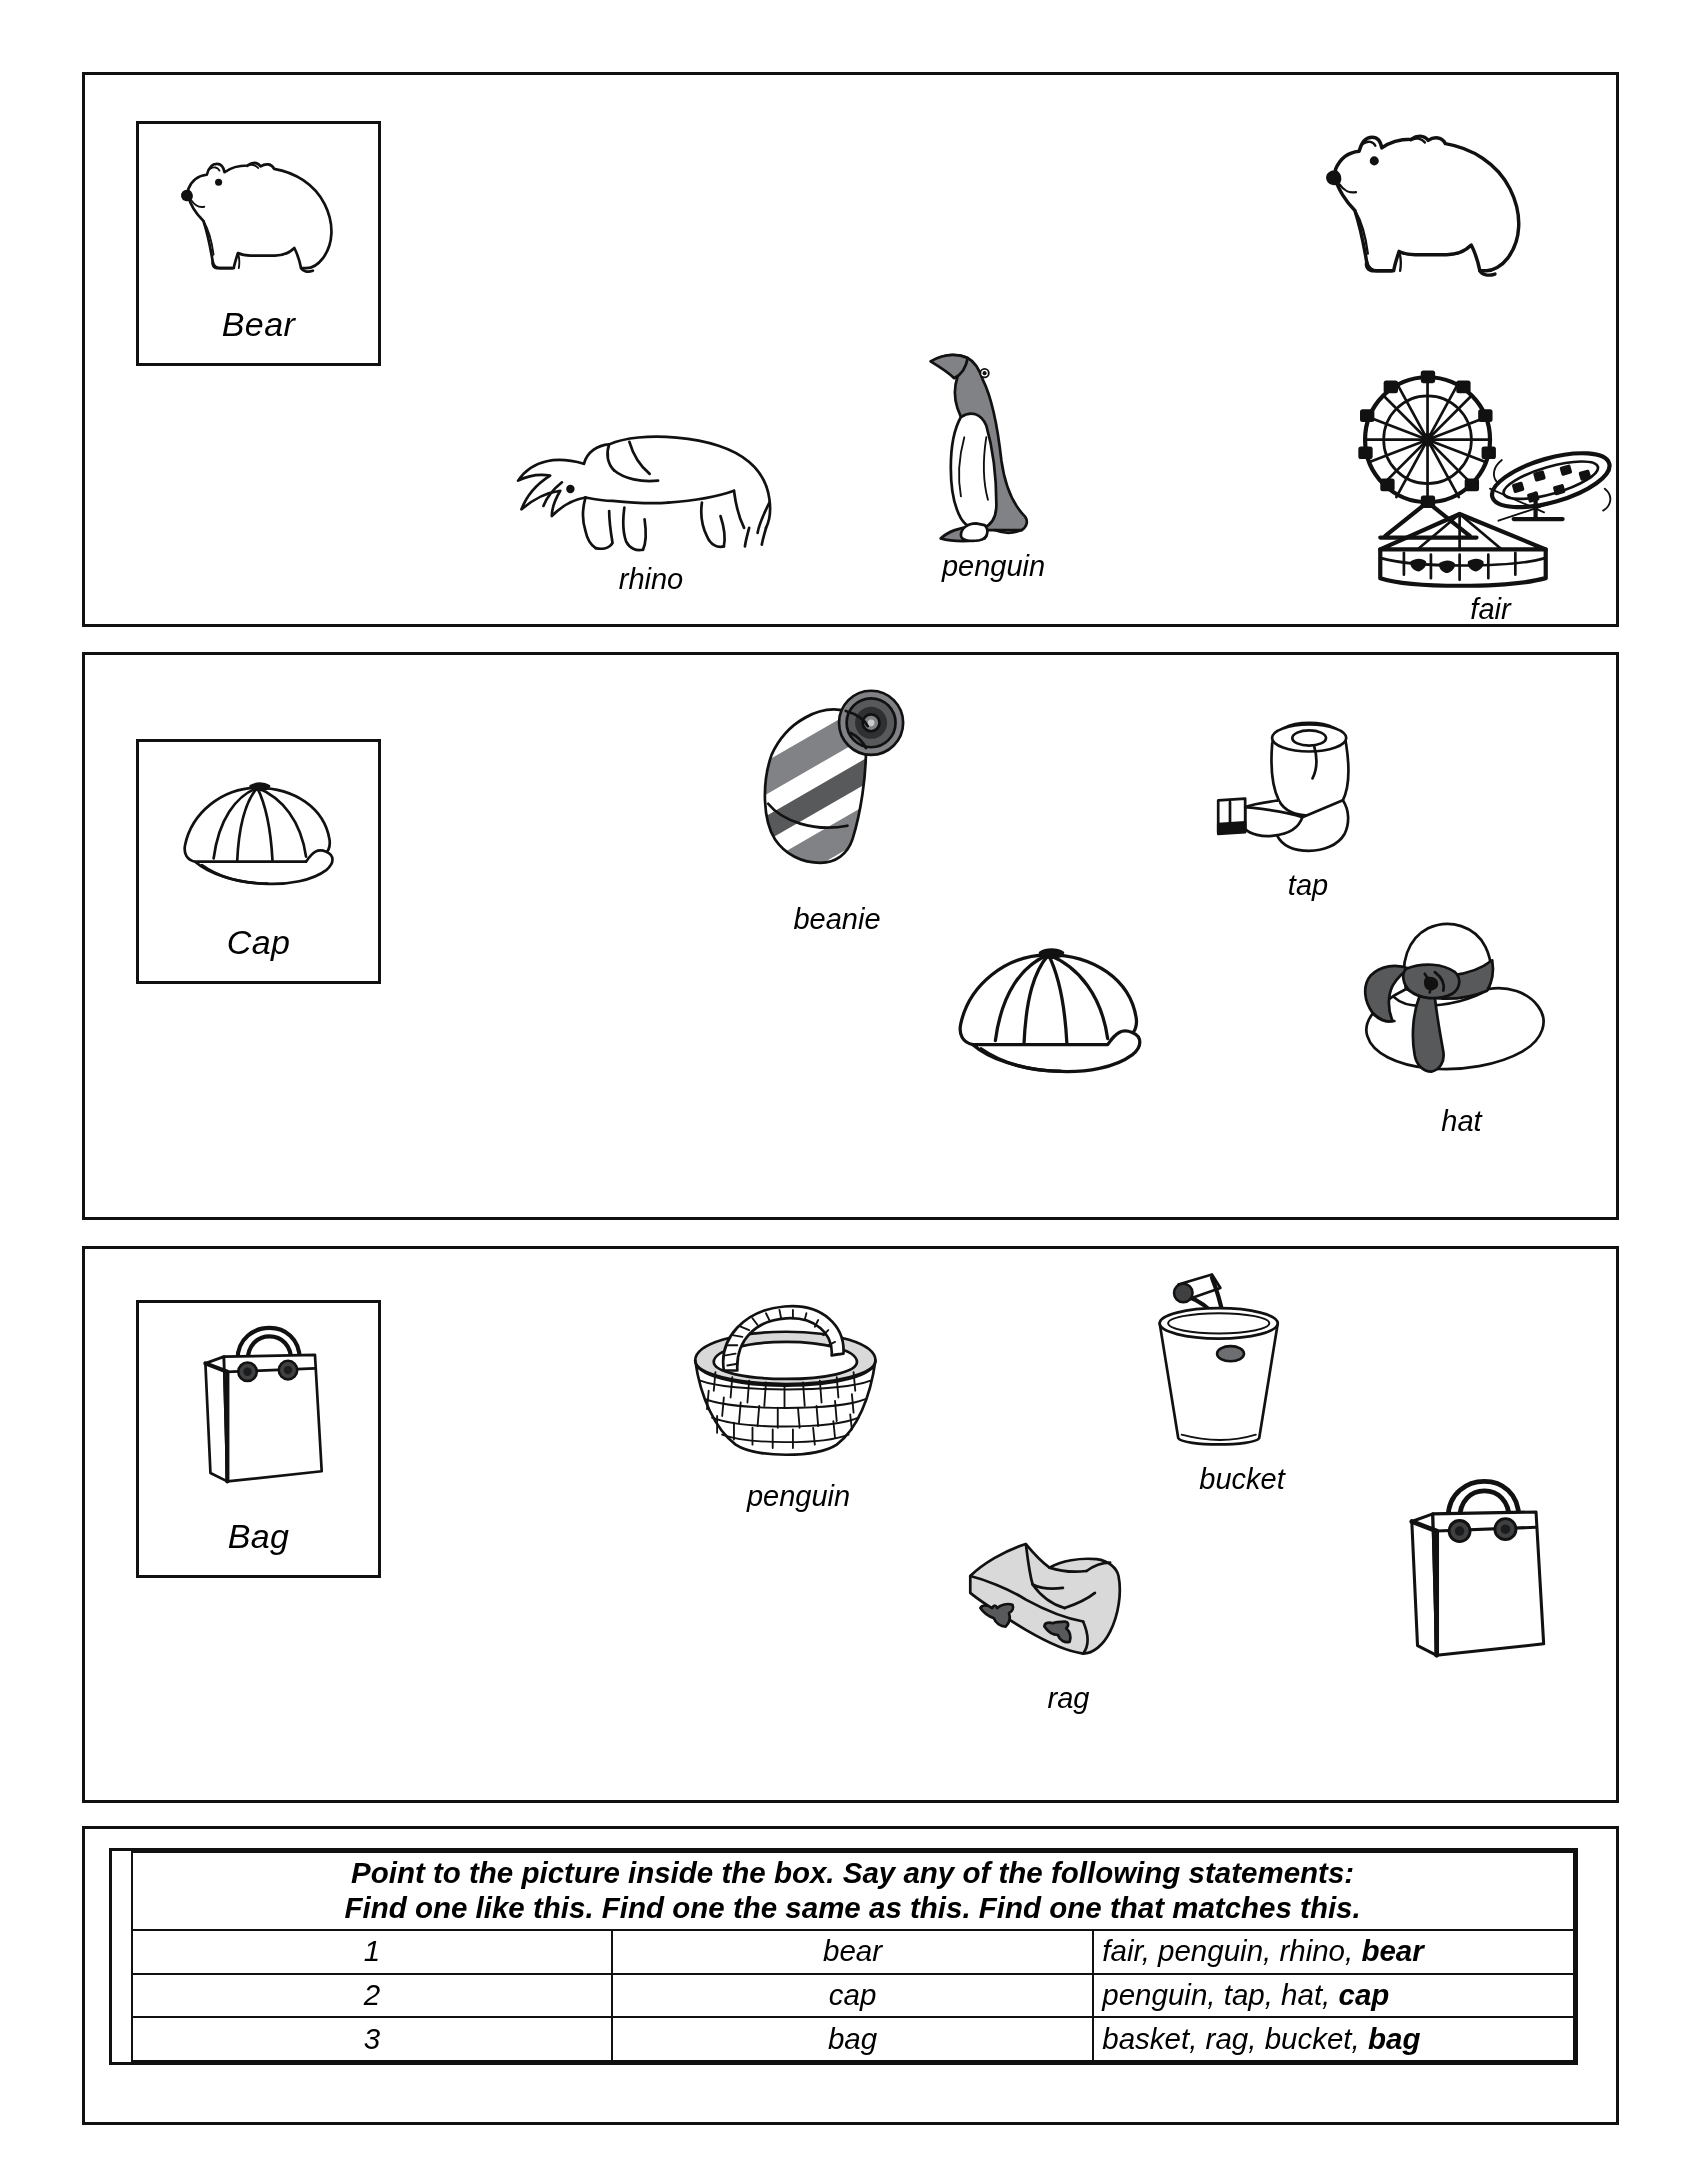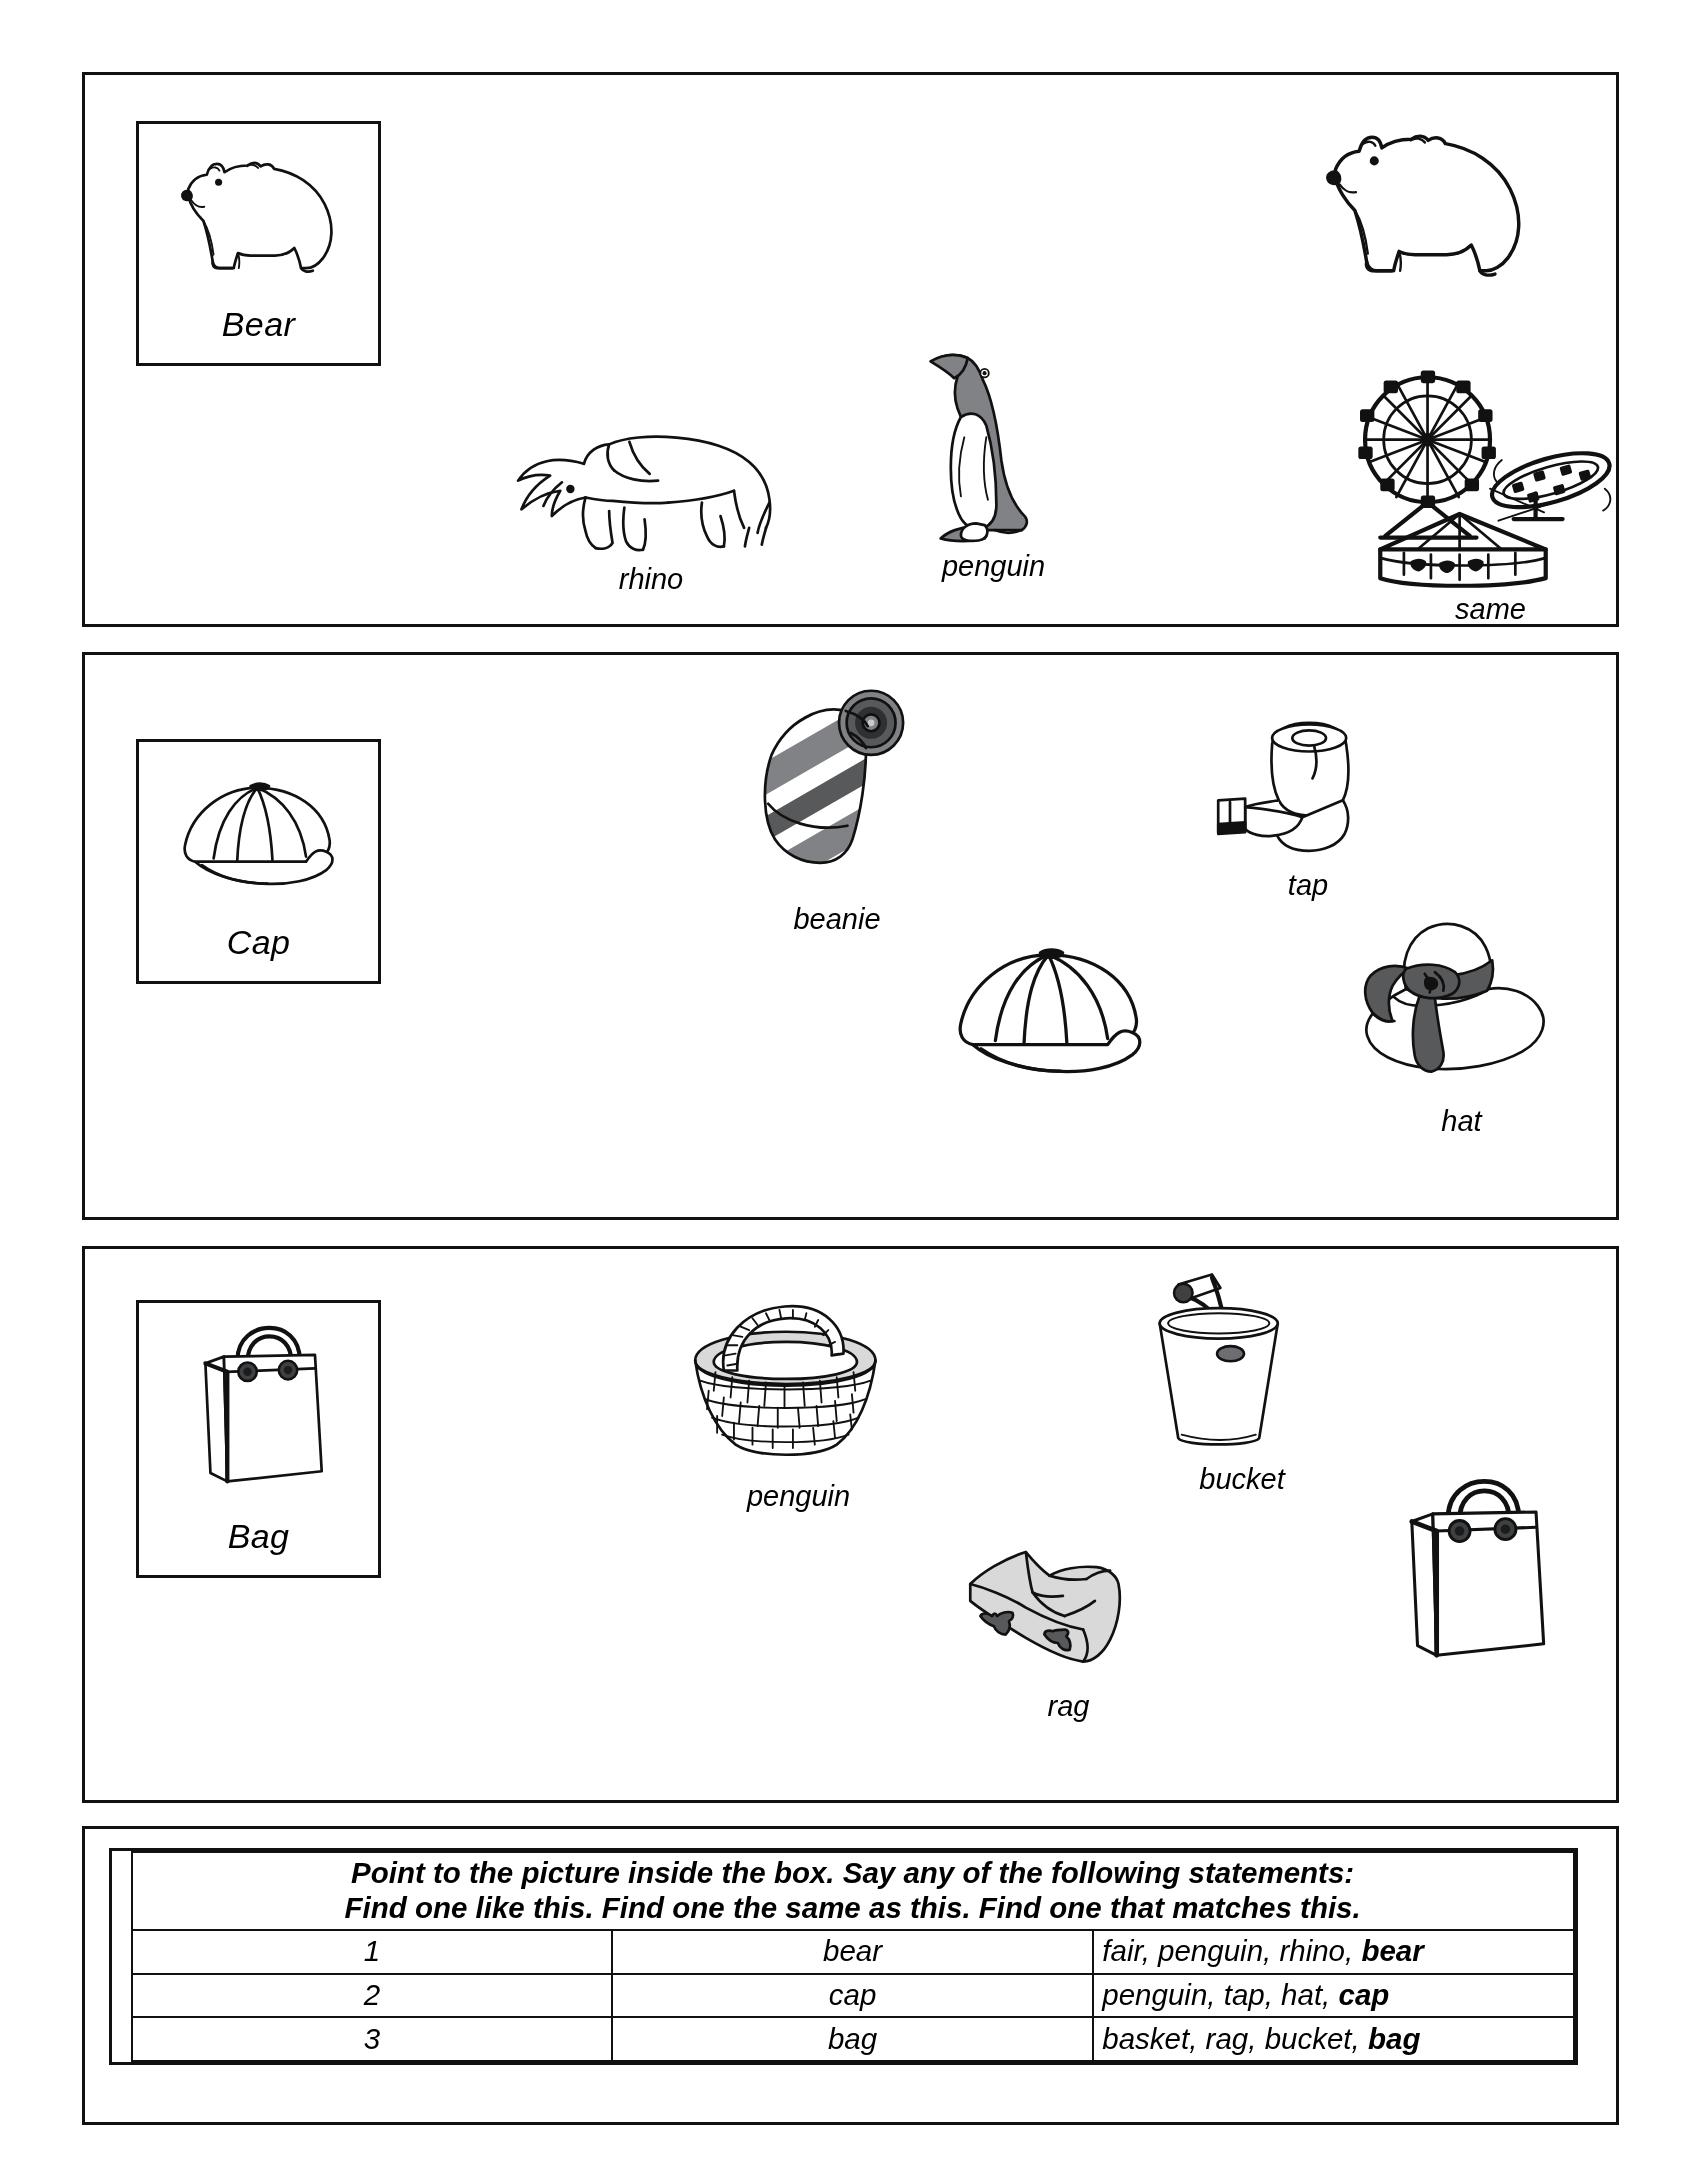--- a/index.html
+++ b/index.html
@@ -279,21 +279,21 @@
               <rect x="258" y="148" width="13" height="11" rx="2"></rect>
               <rect x="226" y="148" width="13" height="11" rx="2"></rect>
             </g>
             <path class="ln-thick" d="M240 156 L240 184 M214 186 L272 186"></path>
             <path class="ln-thin" d="M186 150 L250 178 M196 188 L292 156"></path>
             <path class="ln-thin" d="M200 116 C190 124 188 134 194 142"></path>
             <path class="ln-thin" d="M322 150 C332 158 330 170 320 176"></path>
           </g>
         </svg>
       </div>
-      <div class="choice-label">same</div>
+      <div class="choice-label">fair</div>
     </div>
   </div>
 
   <div class="panel" id="panel-2">
 
     <div class="target-box" style="left:51px; top:84px; width:245px; height:245px;">
       <div class="art">
         <svg width="202" height="126" viewBox="0 0 240 150" aria-hidden="true">
           <path class="fillw" d="M118 20 C76 20 40 50 32 88 C30 98 34 106 44 108
             L176 108 C196 106 206 96 204 82 C198 44 162 20 118 20 Z"></path>
@@ -481,21 +481,21 @@
             C168 58 40 58 34 68 Z"></path>
           <ellipse cx="104" cy="68" rx="70" ry="18" class="fillw"></ellipse>
           <ellipse cx="104" cy="68" rx="60" ry="12" class="ln-thin" style="fill:#fff"></ellipse>
           <ellipse cx="118" cy="104" rx="16" ry="9" fill="#6d6e71" stroke="#111" stroke-width="3"></ellipse>
           <path class="ln-thin" d="M60 200 C90 208 122 208 148 200"></path>
         </svg>
       </div>
       <div class="choice-label">bucket</div>
     </div>
 
-    <div class="choice" style="left:860px; top:286px;">
+    <div class="choice" style="left:860px; top:278px;">
       <div class="art">
         <svg width="219" height="152" viewBox="0 0 260 180" aria-hidden="true">
           <path class="fill-lt" d="M30 58 C44 44 70 28 96 20 C106 32 116 42 124 48
             C138 40 160 36 180 38 C194 40 204 48 206 58
             C210 78 206 104 196 124 C188 140 176 150 164 150
             C146 148 120 136 96 122 C70 106 42 88 30 78 Z"></path>
           <path class="ln" d="M30 58 C46 62 74 72 96 86 C118 98 142 108 164 112"></path>
           <path class="ln" d="M96 20 C98 36 100 54 104 68 C112 72 126 74 140 72"></path>
           <path class="ln" d="M124 48 C136 52 152 54 168 52"></path>
           <path class="ln" d="M168 52 C176 46 186 42 196 42"></path>

